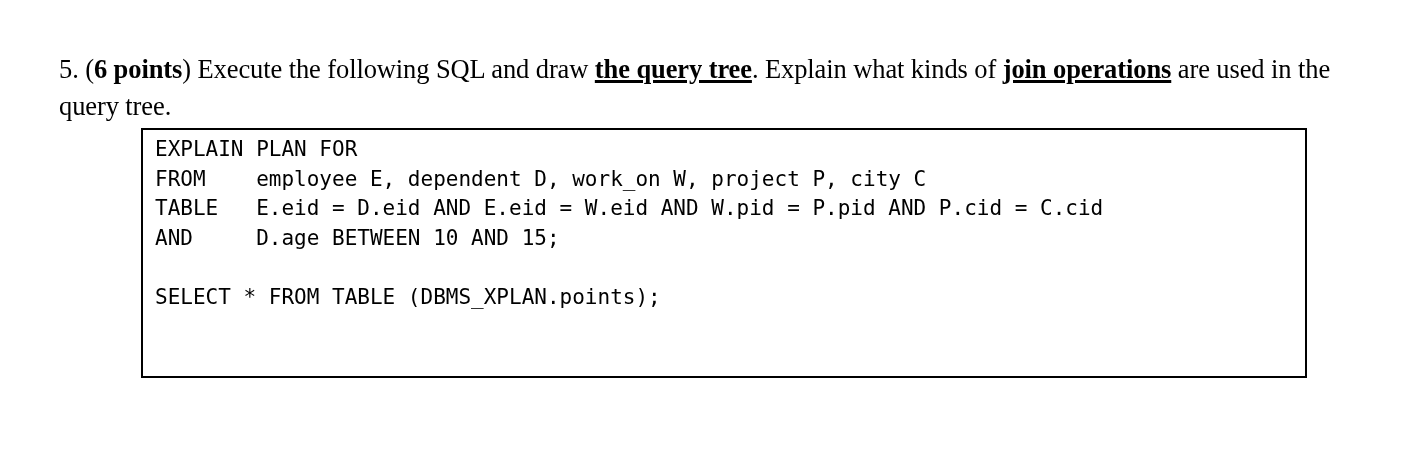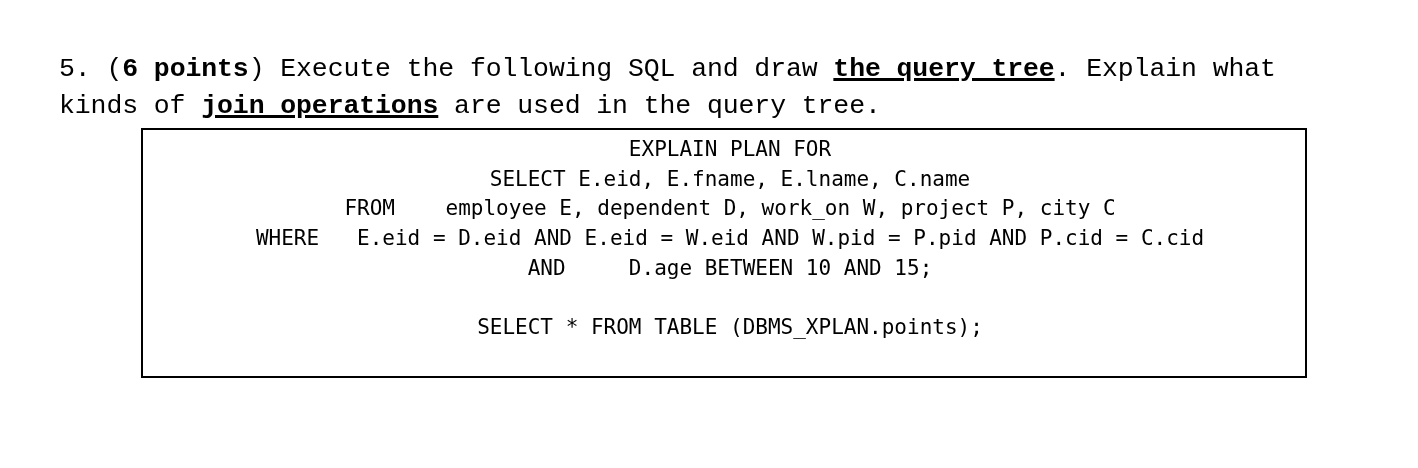--- a/index.html
+++ b/index.html
@@ -21,21 +21,21 @@
     width: 1418px;
     height: 468px;
   }
 
   
   .question {
     position: absolute;
     left: 59px;
     top: 24px;
     width: 1300px;
-    font-family: Liberation Mono, monospace;
+    font-family: Liberation Serif, serif;
     font-size: 26.5px;
     line-height: 1.42;
     color: #000000;
     letter-spacing: -0.1px;
   }
   .q-num { white-space: pre; }
   .q-bold { font-weight: bold; }
   .q-bold-underline {
     font-weight: bold;
     text-decoration: underline;
@@ -50,21 +50,20 @@
     top: 128px;
     width: 1166px;
     height: 250px;
     box-sizing: border-box;
     border: 2px solid #000000;
     background: #ffffff;
     overflow: hidden;
   }
   .code-inner {
     padding: 5px 0 0 12px;
-    text-align: center;
   }
   .code-line {
     font-family: "DejaVu Sans Mono", "Liberation Mono", monospace;
     font-size: 21px;
     line-height: 29.7px;
     color: #000000;
     white-space: pre;
     letter-spacing: 0px;
     height: 29.7px;
   }
@@ -77,22 +76,21 @@
 
 <div class="page">
 
   <p class="question">
     <span class="q-num">5. </span><span>(</span><span class="q-bold">6 points</span><span>) </span><span>Execute the following SQL and draw </span><span class="q-bold-underline">the query tree</span><span>. Explain what kinds of </span><span class="q-bold-underline">join operations</span><span> are used in the query tree.</span>
   </p>
 
   <div class="code-box">
     <div class="code-inner">
       <div class="code-line">EXPLAIN PLAN FOR</div>
-      <div class="code-line">SELECT E.eid, E.fname, E.lname, C.name</div>
       <div class="code-line">FROM    employee E, dependent D, work_on W, project P, city C</div>
-      <div class="code-line">WHERE   E.eid = D.eid AND E.eid = W.eid AND W.pid = P.pid AND P.cid = C.cid</div>
+      <div class="code-line">TABLE   E.eid = D.eid AND E.eid = W.eid AND W.pid = P.pid AND P.cid = C.cid</div>
       <div class="code-line">AND     D.age BETWEEN 10 AND 15;</div>
       <div class="code-line blank"></div>
       <div class="code-line">SELECT * FROM TABLE (DBMS_XPLAN.points);</div>
     </div>
   </div>
 
 </div>
 
 </body></html>

